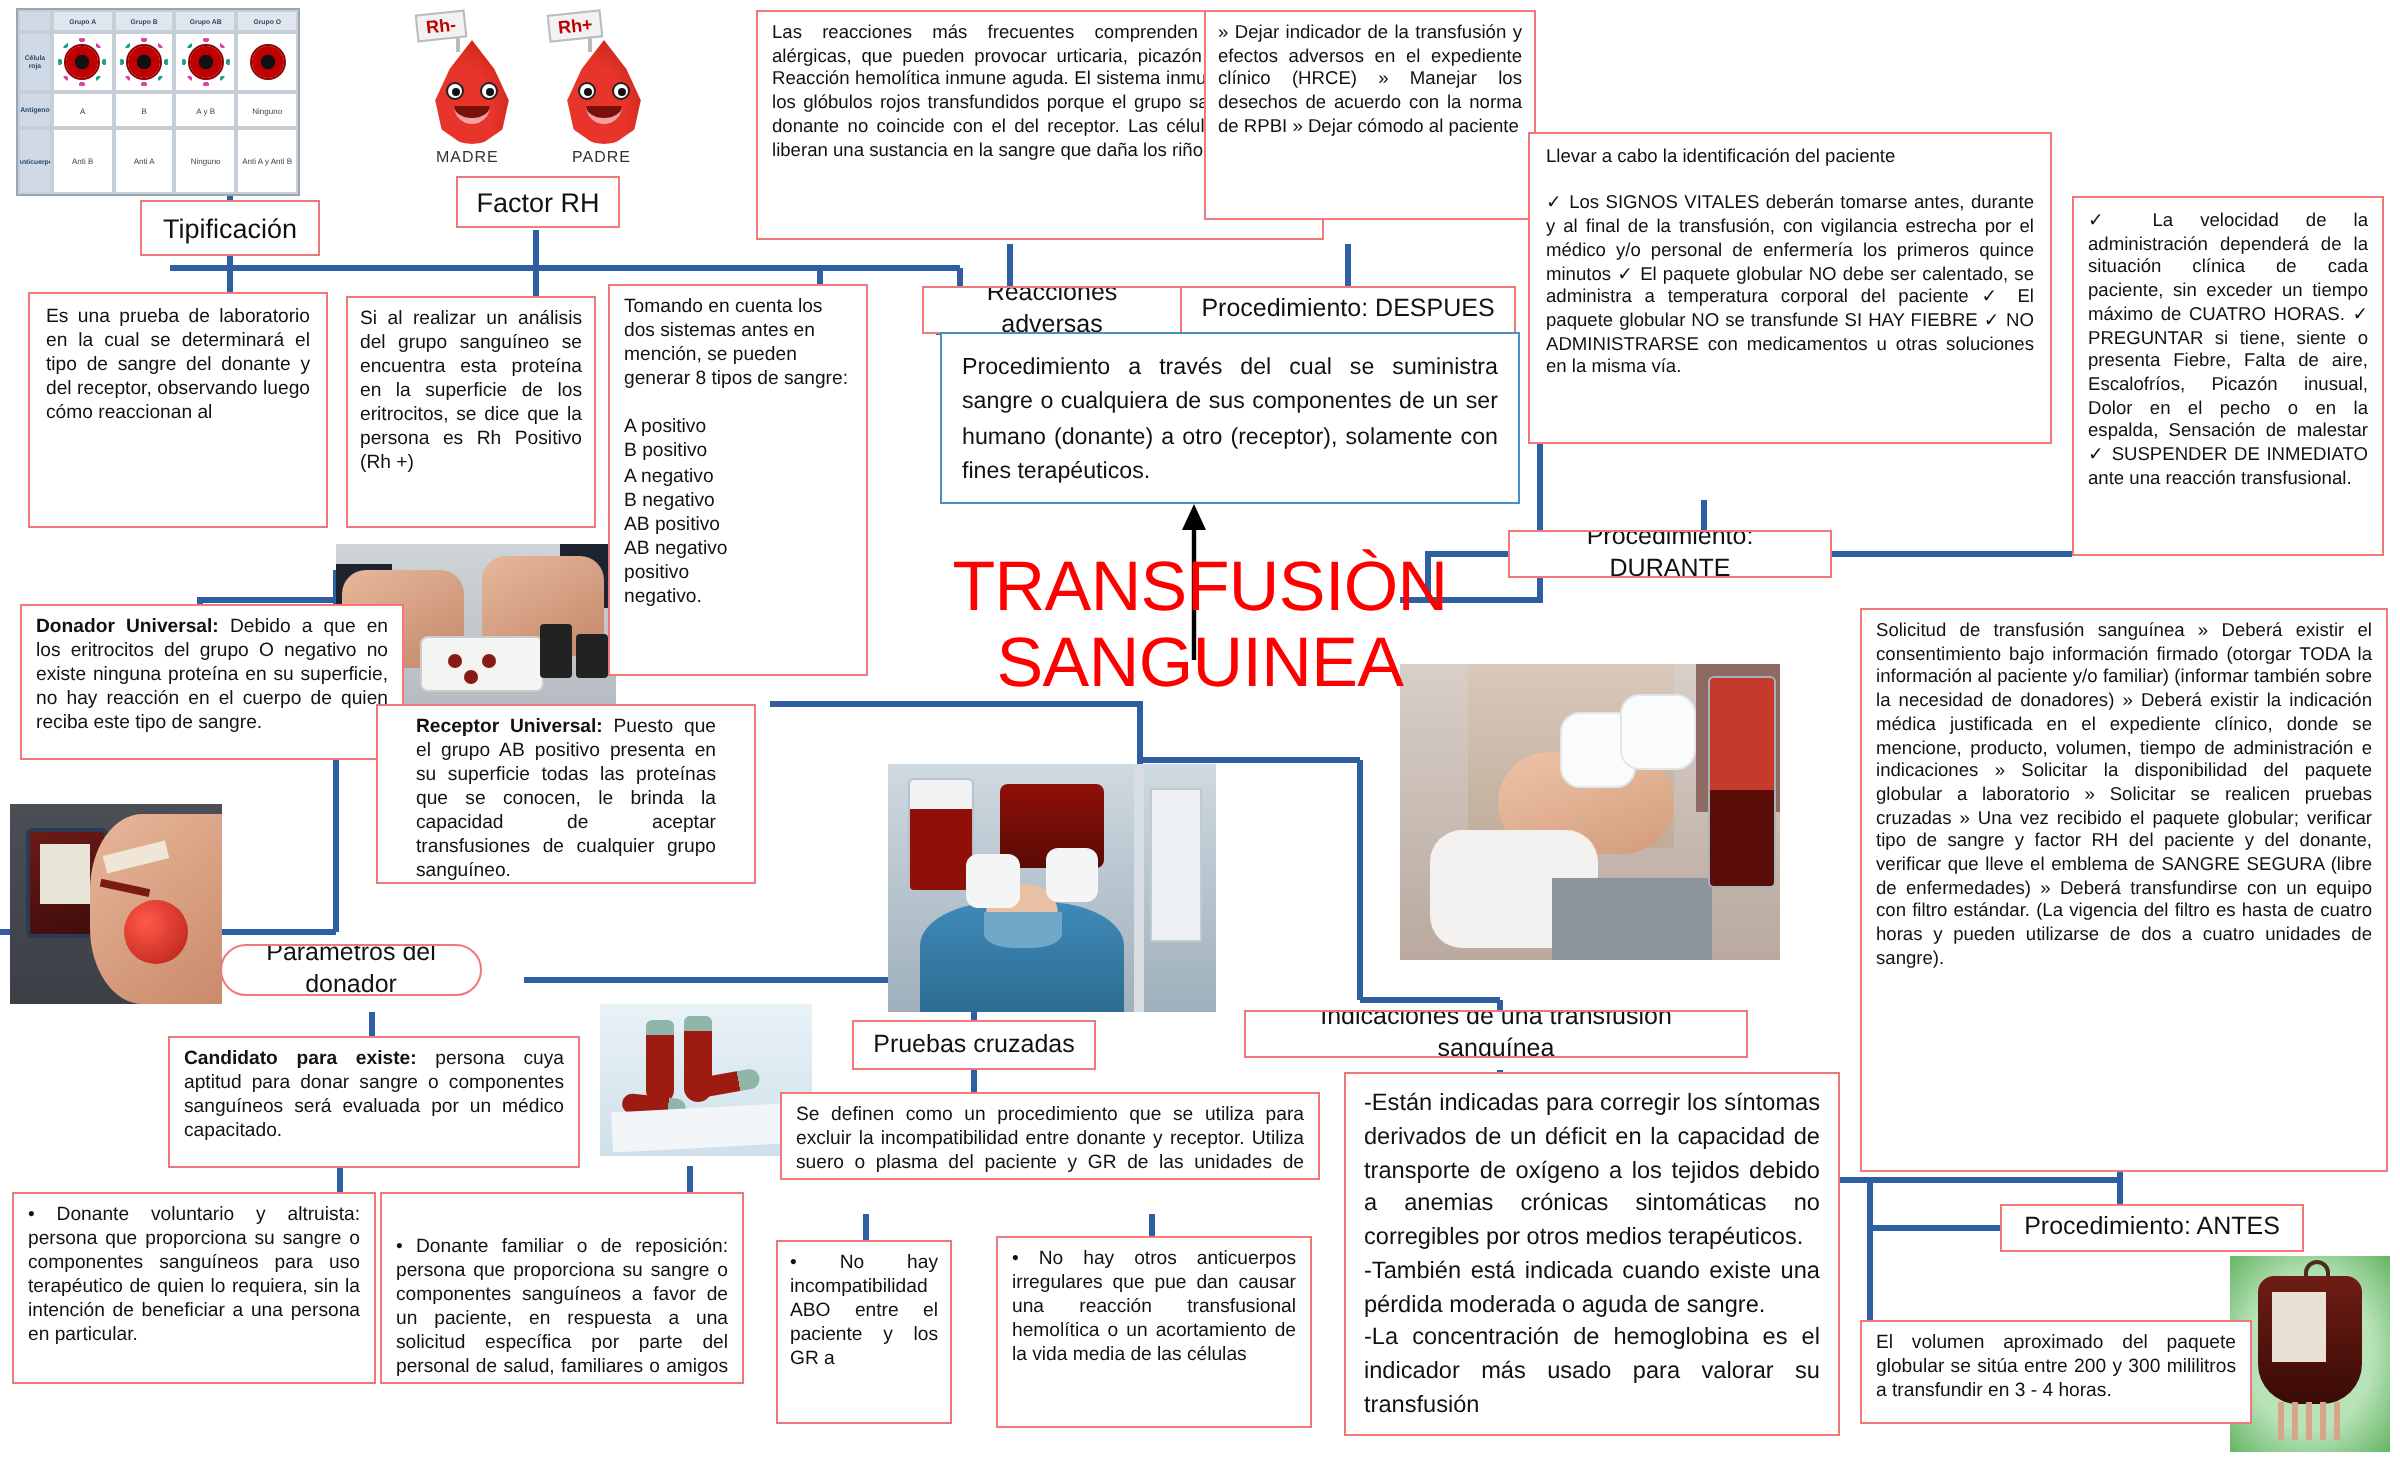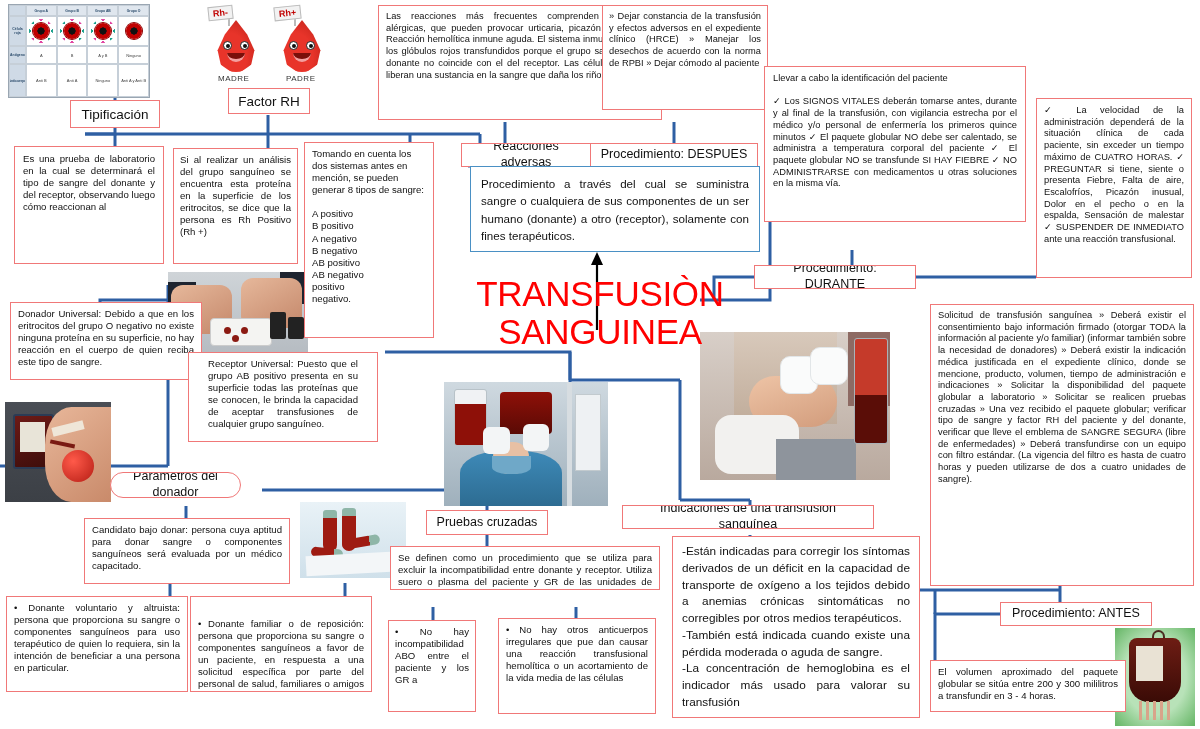--- a/index.html
+++ b/index.html
@@ -41,21 +41,21 @@
   }
   .node.center-label {
     text-align: center;
     display: flex;
     align-items: center;
     justify-content: center;
     padding: 4px 8px;
   }
   .node.blue-border { border-color: #4a90c4; }
   .node.nojustify { text-align: left; }
-  .node b { font-weight: normal; }
+  .node b { font-weight: bold; }
 
   
   #main-title {
     position: absolute;
     z-index: 4;
     color: #ff0000;
     font-size: 35px;
     line-height: 1.08;
     text-align: center;
     font-family: "Liberation Sans", sans-serif;
@@ -548,21 +548,21 @@
   <div class="node center-label" style="left:461px; top:143px; width:130px; height:24px; font-size:12.5px;">
     <span>Reacciones adversas</span>
   </div>
 
   <div class="node" style="left:378px; top:5px; width:284px; height:115px; font-size:9.3px; padding:5px 7px;">Las reacciones más frecuentes comprenden reacciones alérgicas, que pueden provocar urticaria, picazón y fiebre. ✓ Reacción hemolítica inmune aguda. El sistema inmunitario ataca los glóbulos rojos transfundidos porque el grupo sanguíneo del donante no coincide con el del receptor. Las células atacadas liberan una sustancia en la sangre que daña los riñones.</div>
 
   <div class="node center-label" style="left:590px; top:143px; width:168px; height:24px; font-size:12.5px;">
     <span>Procedimiento: DESPUES</span>
   </div>
 
-  <div class="node" style="left:602px; top:5px; width:166px; height:105px; font-size:9.3px; padding:5px 6px;">» Dejar constancia de la transfusión y efectos adversos en el expediente clínico (HRCE) » Manejar los desechos de acuerdo con la norma de RPBI » Dejar cómodo al paciente</div>
+  <div class="node" style="left:602px; top:5px; width:166px; height:105px; font-size:9.3px; padding:5px 6px;">» Dejar indicador de la transfusión y efectos adversos en el expediente clínico (HRCE) » Manejar los desechos de acuerdo con la norma de RPBI » Dejar cómodo al paciente</div>
 
   <div class="node blue-border" style="left:470px; top:166px; width:290px; height:86px; font-size:11.6px; padding:8px 10px; line-height:1.5;">Procedimiento a través del cual se suministra sangre o cualquiera de sus componentes de un ser humano (donante) a otro (receptor), solamente con fines terapéuticos.</div>
 
   <div class="node" style="left:764px; top:66px; width:262px; height:156px; font-size:9.3px; padding:6px 8px; white-space:pre-line;">Llevar a cabo la identificación del paciente
 
 ✓ Los SIGNOS VITALES deberán tomarse antes, durante y al final de la transfusión, con vigilancia estrecha por el médico y/o personal de enfermería los primeros quince minutos ✓ El paquete globular NO debe ser calentado, se administra a temperatura corporal del paciente ✓ El paquete globular NO se transfunde SI HAY FIEBRE ✓ NO ADMINISTRARSE con medicamentos u otras soluciones en la misma vía.</div>
 
   <div class="node center-label" style="left:754px; top:265px; width:162px; height:24px; font-size:12.5px;">
     <span>Procedimiento: DURANTE</span>
   </div>
@@ -575,21 +575,21 @@
 
   <div class="node" style="left:188px; top:352px; width:190px; height:90px; font-size:9.6px; padding:5px 19px;">
     <b>Receptor Universal:</b><span> Puesto que el grupo AB positivo presenta en su superficie todas las proteínas que se conocen, le brinda la capacidad de aceptar transfusiones de cualquier grupo sanguíneo.</span>
   </div>
 
   <div class="node center-label" style="left:110px; top:472px; width:131px; height:26px; font-size:12.5px;border-radius:13px;">
     <span>Parámetros del donador</span>
   </div>
 
   <div class="node" style="left:84px; top:518px; width:206px; height:66px; font-size:9.6px; padding:5px 7px;">
-    <b>Candidato bajo donar:</b><span> persona cuya aptitud para donar sangre o componentes sanguíneos será evaluada por un médico capacitado.</span>
+    <b>Candidato para existe:</b><span> persona cuya aptitud para donar sangre o componentes sanguíneos será evaluada por un médico capacitado.</span>
   </div>
 
   <div class="node" style="left:6px; top:596px; width:182px; height:96px; font-size:9.6px; padding:5px 7px;">• Donante voluntario y altruista: persona que proporciona su sangre o componentes sanguíneos para uso terapéutico de quien lo requiera, sin la intención de beneficiar a una persona en particular.</div>
 
   <div class="node" style="left:190px; top:596px; width:182px; height:96px; font-size:9.6px; padding:21px 7px;">• Donante familiar o de reposición: persona que proporciona su sangre o componentes sanguíneos a favor de un paciente, en respuesta a una solicitud específica por parte del personal de salud, familiares o amigos del paciente.</div>
 
   <div class="node center-label" style="left:426px; top:510px; width:122px; height:25px; font-size:12.5px;">
     <span>Pruebas cruzadas</span>
   </div>
 

